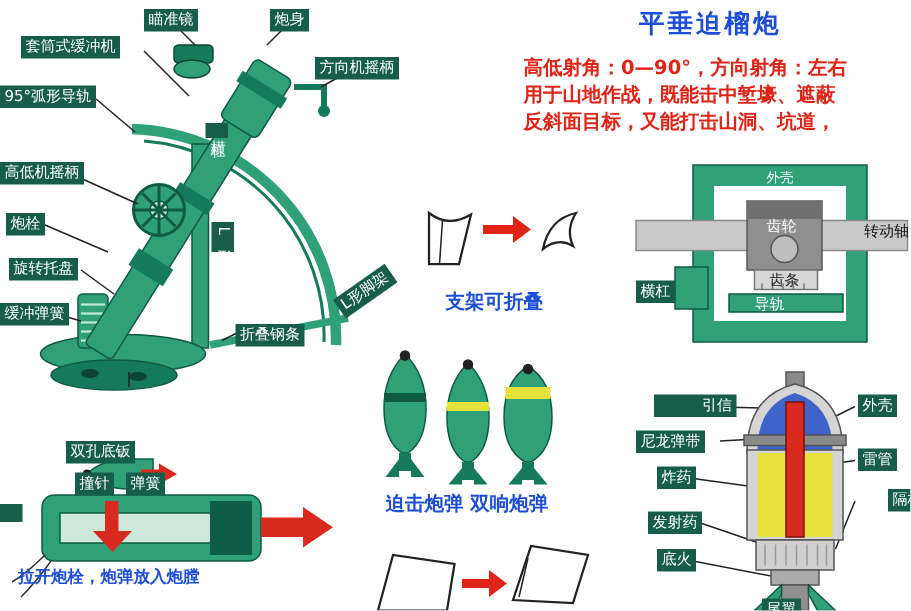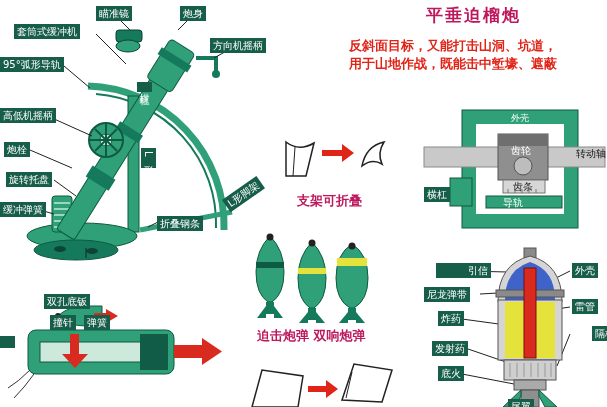--- a/index.html
+++ b/index.html
@@ -6,21 +6,21 @@
   html,body { background:#ffffff; }
   body { font-family:"DejaVu Sans","Liberation Sans",sans-serif; }
   .canvas { position:relative; width:607px; height:407px; background:#ffffff; overflow:hidden; }
   svg.art { position:absolute; left:0; top:0; z-index:1; }
   .lbl {
     position:absolute; background:#165e49; color:#ffffff;
     font-size:10px; line-height:13px; padding:1px 3px;
     white-space:nowrap; z-index:3;
   }
   .vert { writing-mode:vertical-rl; letter-spacing:2px; padding:3px 1px; }
-  .cap { position:absolute; color:#be185d; font-weight:bold; z-index:3; white-space:nowrap; }
+  .cap { position:absolute; color:#1d4ed8; font-weight:bold; z-index:3; white-space:nowrap; }
   .ovl { position:absolute; z-index:3; font-size:10px; white-space:nowrap; }
   .desc { position:absolute; left:349px; top:37px; width:258px; color:#e02418;
           font-weight:bold; font-size:13px; line-height:18px; z-index:3; }
   .desc div { white-space:nowrap; }
 </style>
 </head>
 <body>
 
 <div class="canvas">
 
@@ -180,22 +180,23 @@
       <rect x="140" y="334" width="28" height="36" fill="#115c46"></rect>
       <rect x="174" y="345" width="28" height="13" fill="#d92a1f"></rect>
       <polygon points="202,338 222,351.5 202,365" fill="#d92a1f"></polygon>
       <path d="M 30 370 Q 18 382 8 388" stroke="#333" fill="none"></path>
       <path d="M 34 374 Q 24 388 14 398" stroke="#333" fill="none"></path>
     </g>
   </svg>
 
   <div class="cap" style="left:426px;top:4px;font-size:17px;letter-spacing:2px;">平垂迫榴炮</div>
   <div class="desc">
+    <div>高低射角：0—90°，方向射角：左右</div>
+    <div>用于山地作战，既能击中堑壕、遮蔽</div>
     <div>反斜面目标，又能打击山洞、坑道，</div>
-    <div>用于山地作战，既能击中堑壕、遮蔽</div>
   </div>
 
   <div class="lbl" style="left:96px;top:6px;">瞄准镜</div>
   <div class="lbl" style="left:180px;top:6px;">炮身</div>
   <div class="lbl" style="left:14px;top:24px;">套筒式缓冲机</div>
   <div class="lbl" style="left:210px;top:38px;">方向机摇柄</div>
   <div class="lbl" style="left:0px;top:57px;">95°弧形导轨</div>
   <div class="lbl vert" style="left:137px;top:82px;">横杠</div>
   <div class="lbl" style="left:0px;top:108px;">高低机摇柄</div>
   <div class="lbl" style="left:4px;top:142px;">炮栓</div>
@@ -222,14 +223,15 @@
   <div class="lbl" style="left:438px;top:311px;">炸药</div>
   <div class="lbl" style="left:572px;top:299px;">雷管</div>
   <div class="lbl" style="left:432px;top:341px;">发射药</div>
   <div class="lbl" style="left:592px;top:326px;">隔板</div>
   <div class="lbl" style="left:438px;top:366px;">底火</div>
   <div class="lbl" style="left:508px;top:399px;">尾翼</div>
 
   <div class="lbl" style="left:50px;top:315px;">撞针</div>
   <div class="lbl" style="left:84px;top:315px;">弹簧</div>
   <div class="lbl vert" style="left:0px;top:336px;">拉力绳</div>
+  <div class="cap" style="left:12px;top:377px;font-size:11px;">拉开炮栓，炮弹放入炮膛</div>
 
 </div>
 
 </body></html>

